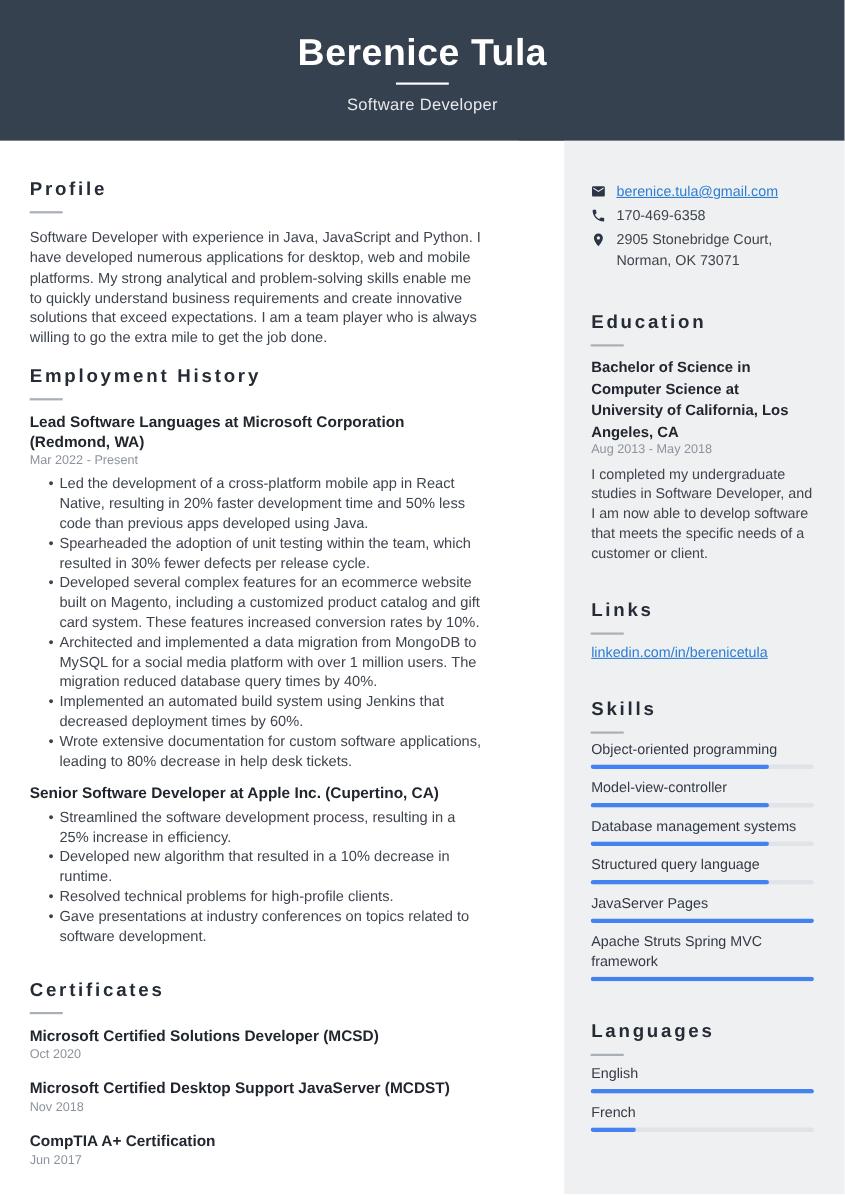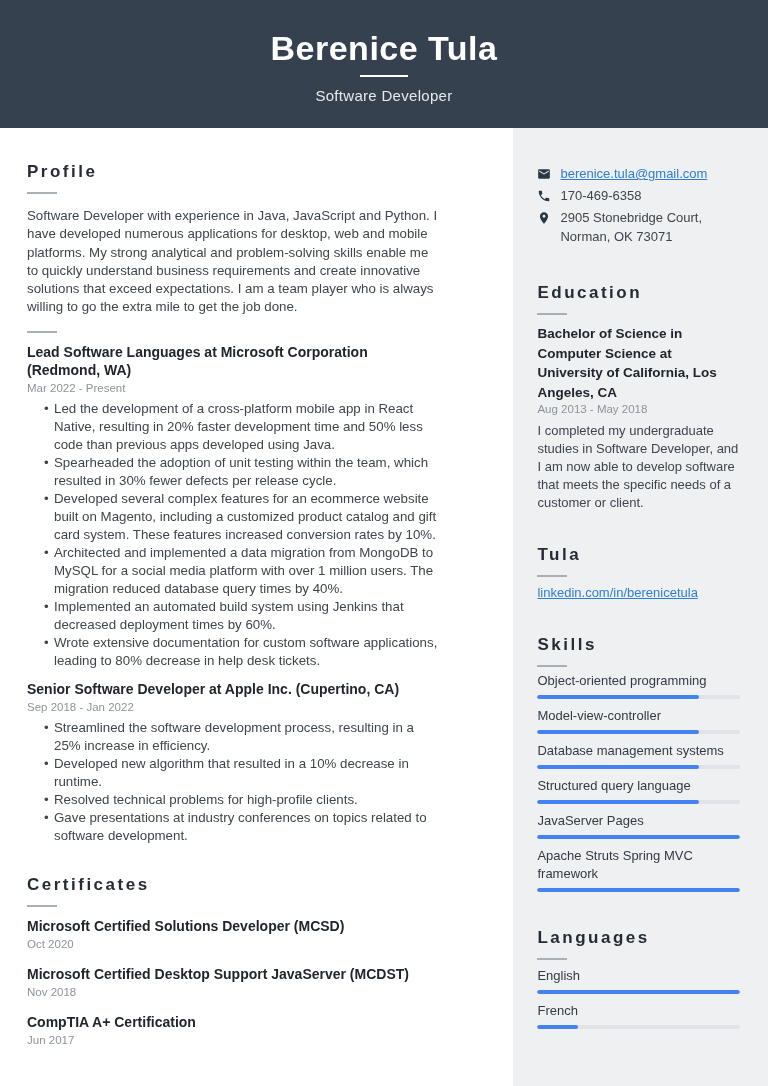--- a/index.html
+++ b/index.html
@@ -72,38 +72,38 @@
 
     <div class="main">
 
       <div class="sec-profile">
         <div class="h2">Profile</div>
         <div class="rule"></div>
         <div class="profile-text">Software Developer with experience in Java, JavaScript and Python. I have developed numerous applications for desktop, web and mobile platforms. My strong analytical and problem-solving skills enable me to quickly understand business requirements and create innovative solutions that exceed expectations. I am a team player who is always willing to go the extra mile to get the job done.</div>
       </div>
 
       <div class="sec-employment">
+        <div class="h2">Employment History</div>
         <div class="rule"></div>
 
         <div class="job">
           <div class="job-heading">Lead Software Languages at Microsoft Corporation (Redmond, WA)</div>
           <div class="dates">Mar 2022 - Present</div>
           <ul class="bullets">
             <li>Led the development of a cross-platform mobile app in React Native, resulting in 20% faster development time and 50% less code than previous apps developed using Java.</li>
             <li>Spearheaded the adoption of unit testing within the team, which resulted in 30% fewer defects per release cycle.</li>
             <li>Developed several complex features for an ecommerce website built on Magento, including a customized product catalog and gift card system. These features increased conversion rates by 10%.</li>
             <li>Architected and implemented a data migration from MongoDB to MySQL for a social media platform with over 1 million users. The migration reduced database query times by 40%.</li>
             <li>Implemented an automated build system using Jenkins that decreased deployment times by 60%.</li>
             <li>Wrote extensive documentation for custom software applications, leading to 80% decrease in help desk tickets.</li>
           </ul>
         </div>
 
         <div class="job">
           <div class="job-heading">Senior Software Developer at Apple Inc. (Cupertino, CA)</div>
-          <div class="dates">Sep 2018 - Jan 2022</div>
           <ul class="bullets">
             <li>Streamlined the software development process, resulting in a 25% increase in efficiency.</li>
             <li>Developed new algorithm that resulted in a 10% decrease in runtime.</li>
             <li>Resolved technical problems for high-profile clients.</li>
             <li>Gave presentations at industry conferences on topics related to software development.</li>
           </ul>
         </div>
       </div>
 
       <div class="sec-certificates">
@@ -157,21 +157,21 @@
 
       <div class="sec-education">
         <div class="h2">Education</div>
         <div class="rule"></div>
         <div class="degree">Bachelor of Science in Computer Science at University of California, Los Angeles, CA</div>
         <div class="edu-dates dates">Aug 2013 - May 2018</div>
         <div class="edu-desc">I completed my undergraduate studies in Software Developer, and I am now able to develop software that meets the specific needs of a customer or client.</div>
       </div>
 
       <div class="sec-links">
-        <div class="h2">Tula</div>
+        <div class="h2">Links</div>
         <div class="rule"></div>
         <div class="link-item"><a class="link" href="#">linkedin.com/in/berenicetula</a></div>
       </div>
 
       <div class="sec-skills">
         <div class="h2">Skills</div>
         <div class="rule"></div>
         <div class="skill-list">
           <div class="skill">
             <div class="skill-name">Object-oriented programming</div>

